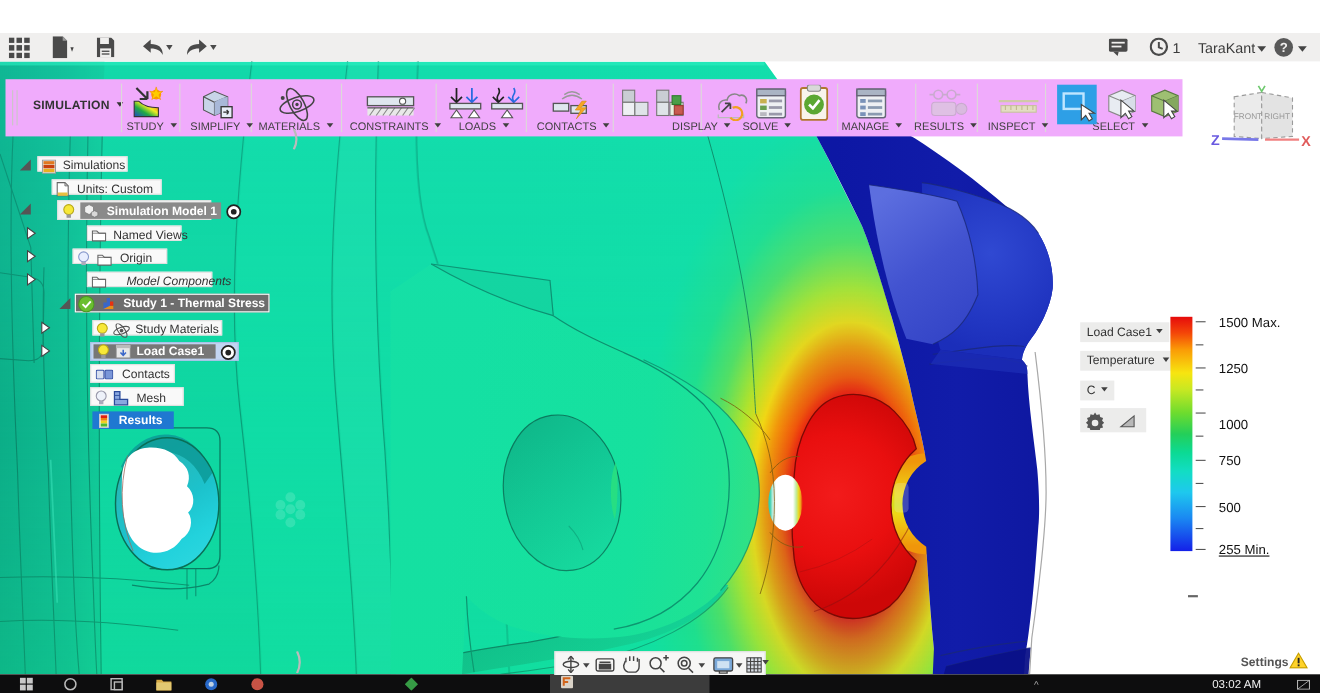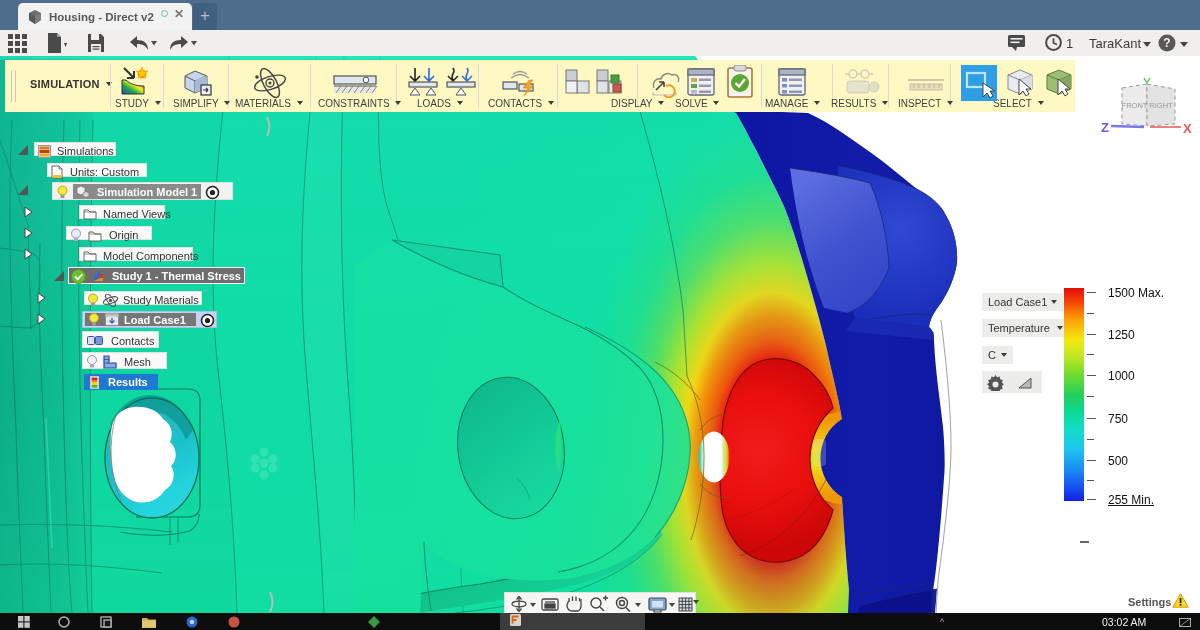--- a/index.html
+++ b/index.html
@@ -15,21 +15,21 @@
   #tabplus { position:absolute; left:193px; top:3px; width:24px; height:27px; background:#41607e; border-radius:4px 4px 0 0; color:#aebfcc; font-size:17px; text-align:center; line-height:25px; }
 
   
   #toolbar { position:absolute; left:0; top:30px; width:1200px; height:26px; background:#f0efee; }
   .tbtext { position:absolute; top:6px; font-size:13px; color:#3b3b3b; }
 
   
   #viewport { position:absolute; left:0; top:56px; width:1200px; height:557px; background:#fff; overflow:hidden; }
 
   
-  #ribbon { position:absolute; left:5px; top:4px; width:1070px; height:52px; background:#fef9c3; }
+  #ribbon { position:absolute; left:5px; top:16px; width:1070px; height:52px; background:#f0abfc; }
   .rsep { position:absolute; top:4px; width:1px; height:44px; background:#dcdad8; }
   .rlabel { position:absolute; bottom:3px; font-size:10px; color:#3f3f3f; white-space:nowrap; }
   .caret { display:inline-block; width:0; height:0; border-left:3.5px solid transparent; border-right:3.5px solid transparent; border-top:4px solid #3f3f3f; vertical-align:2px; margin-left:3px; }
   #simlabel { position:absolute; left:25px; top:18px; font-size:11px; font-weight:bold; color:#333; letter-spacing:0.2px; }
   #ribhandle { position:absolute; left:6px; top:10px; width:5px; height:32px; border-left:1px solid #c9c7c5; border-right:1px solid #c9c7c5; }
 
   
   #browserhead { position:absolute; left:8px; top:61px; width:257px; height:19px; background:#f0efee; }
   #browserhead .bt { position:absolute; left:26px; top:3px; font-size:11px; color:#666; letter-spacing:0.5px; }
   .treerow { position:absolute; height:14px; background:#f9f9f9; border:1px solid #e0e0e0; font-size:11px; color:#333; white-space:nowrap; }
@@ -53,33 +53,20 @@
 
   
   #taskbar { position:absolute; left:0; top:613px; width:1200px; height:17px; background:#0d0d0e; }
   #taskbar svg { opacity:0.92; }
   #clock { position:absolute; left:1102px; top:3px; color:#f0f0f0; font-size:10.5px; }
 </style>
 </head>
 <body>
 <div id="page">
 
-  <div id="tabbar">
-    <div id="tab">
-      <svg style="position:absolute;left:8px;top:5px" width="18" height="17" viewBox="0 0 18 17">
-        <polygon points="3,5 9,2 15,5 15,12 9,16 3,12" fill="#6e6e6e"></polygon>
-        <polygon points="3,5 9,8 9,16 3,12" fill="#5a5a5a"></polygon>
-        <polygon points="9,8 15,5 15,12 9,16" fill="#7d7d7d"></polygon>
-      </svg>
-      <span id="tabtitle">Housing - Direct v2</span>
-      <span id="tabdot"></span>
-      <span id="tabx">✕</span>
-    </div>
-    <div id="tabplus">+</div>
-  </div>
 
   <div id="toolbar">
     <svg style="position:absolute;left:8px;top:4px" width="20" height="19" viewBox="0 0 20 19">
       <g fill="#4a4a4a">
         <rect x="0" y="0" width="5" height="5"></rect>
           <rect x="7" y="0" width="5" height="5"></rect>
           <rect x="14" y="0" width="5" height="5"></rect>
         <rect x="0" y="7" width="5" height="5"></rect>
           <rect x="7" y="7" width="5" height="5"></rect>
           <rect x="14" y="7" width="5" height="5"></rect>
@@ -550,21 +537,21 @@
       <svg style="position:absolute;left:3px;top:1px" width="12" height="14" viewBox="0 0 12 14">
         <path d="M1,1 h7 l3,3 v9 h-10 z" fill="#fff" stroke="#666"></path>
         <path d="M8,1 l3,3 h-3 z" fill="#ccc" stroke="#666" stroke-width="0.7"></path>
         <rect x="1.5" y="10" width="9" height="3" fill="#e8c040"></rect>
       </svg>
       <span style="position:absolute;left:22px;top:2px;">Units: Custom</span>
     </div>
     <svg style="position:absolute;left:17px;top:128px" width="12" height="12" viewBox="0 0 12 12">
         <path d="M11,1 L11,11 L1,11 Z" fill="#555"></path>
       </svg>
-    <div class="treerow" style="left:52px;top:126px;width:181px;height:18px;background:#f2f2f2;">
+    <div class="treerow" style="left:52px;top:126px;width:140px;height:18px;background:#f2f2f2;">
       <svg style="position:absolute;left:3px;top:2px" width="13" height="14" viewBox="0 0 13 14">
         <circle cx="6.5" cy="5.5" r="4.5" fill="#f7e838" stroke="#b8a818"></circle>
         <rect x="4.5" y="10" width="4" height="3" fill="#999"></rect>
       </svg>
       <div style="position:absolute;left:20px;top:1px;width:128px;height:15px;background:#8a8a8a;"></div>
       <svg style="position:absolute;left:23px;top:2px" width="16" height="14" viewBox="0 0 16 14">
         <path d="M1,3 L5,1 L9,3 L9,8 L5,10 L1,8 Z" fill="#f0f0f0" stroke="#777" stroke-width="0.7"></path>
         <path d="M7,8 L10,6.5 L13,8 L13,11 L10,12.5 L7,11 Z" fill="#d8d8d8" stroke="#777" stroke-width="0.7"></path>
       </svg>
       <span style="position:absolute;left:44px;top:2.5px;color:#fff;font-weight:bold;">Simulation Model 1</span>
@@ -598,21 +585,21 @@
       <span style="position:absolute;left:42px;top:2px;">Origin</span>
     </div>
     <svg style="position:absolute;left:24px;top:192px" width="9" height="12" viewBox="0 0 9 12">
         <path d="M1,1 L8,6 L1,11 Z" fill="#fff" stroke="#444"></path>
       </svg>
     <div class="treerow" style="left:79px;top:191px;width:114px;">
       <svg style="position:absolute;left:3px;top:2px" width="14" height="12" viewBox="0 0 14 12">
         <path d="M1,2 h4 l2,2 h6 v7 h-12 z" fill="#fff" stroke="#666"></path>
           <path d="M1,4 h12" stroke="#666" stroke-width="0.7"></path>
       </svg>
-      <span style="position:absolute;left:23px;top:2px;">Model Components</span>
+      <span style="position:absolute;left:35px;top:2px;font-style:italic;">Model Components</span>
     </div>
     <svg style="position:absolute;left:53px;top:214px" width="12" height="12" viewBox="0 0 12 12">
         <path d="M11,1 L11,11 L1,11 Z" fill="#555"></path>
       </svg>
     <div class="treerow" style="left:68px;top:211px;width:177px;height:17px;background:#6d6d6d;border-color:#fff;">
       <svg style="position:absolute;left:2px;top:1px" width="15" height="15" viewBox="0 0 15 15">
         <circle cx="7.5" cy="7.5" r="7" fill="#6abe30" stroke="#4a9a20"></circle>
         <path d="M4,7.5 L6.8,10.2 L11.5,5" stroke="#fff" stroke-width="1.8" fill="none"></path>
       </svg>
       <svg style="position:absolute;left:22px;top:1px" width="15" height="15" viewBox="0 0 15 15">
@@ -762,21 +749,21 @@
     <div class="legtick" style="top:298px;"></div>
     <div class="legtick" style="top:319px;width:9px"></div>
     <div class="legtick" style="top:340px;"></div>
     <div class="legtick" style="top:362px;width:9px"></div>
     <div class="legtick" style="top:383px;"></div>
     <div class="legtick" style="top:404px;width:9px"></div>
     <div class="legtick" style="top:424px;"></div>
     <div class="legtick" style="top:443px;width:9px"></div>
     <div class="leglab" style="top:230px;">1500 Max.</div>
     <div class="leglab" style="top:272px;">1250</div>
-    <div class="leglab" style="top:313px;">1000</div>
+    <div class="leglab" style="top:323px;">1000</div>
     <div class="leglab" style="top:356px;">750</div>
     <div class="leglab" style="top:398px;">500</div>
     <div class="leglab" style="top:437px;text-decoration:underline;">255 Min.</div>
     <div style="position:absolute;left:1080px;top:485px;width:9px;height:2px;background:#666;"></div>
 
     <div id="settings">Settings</div>
     <svg style="position:absolute;left:1172px;top:537px" width="17" height="15" viewBox="0 0 17 15">
       <path d="M8.5,0.8 L16.3,14.2 L0.7,14.2 Z" fill="#ffd32a" stroke="#c8a000" stroke-width="1"></path>
       <rect x="7.7" y="5" width="1.7" height="5" fill="#222"></rect>
       <rect x="7.7" y="11" width="1.7" height="1.7" fill="#222"></rect>

